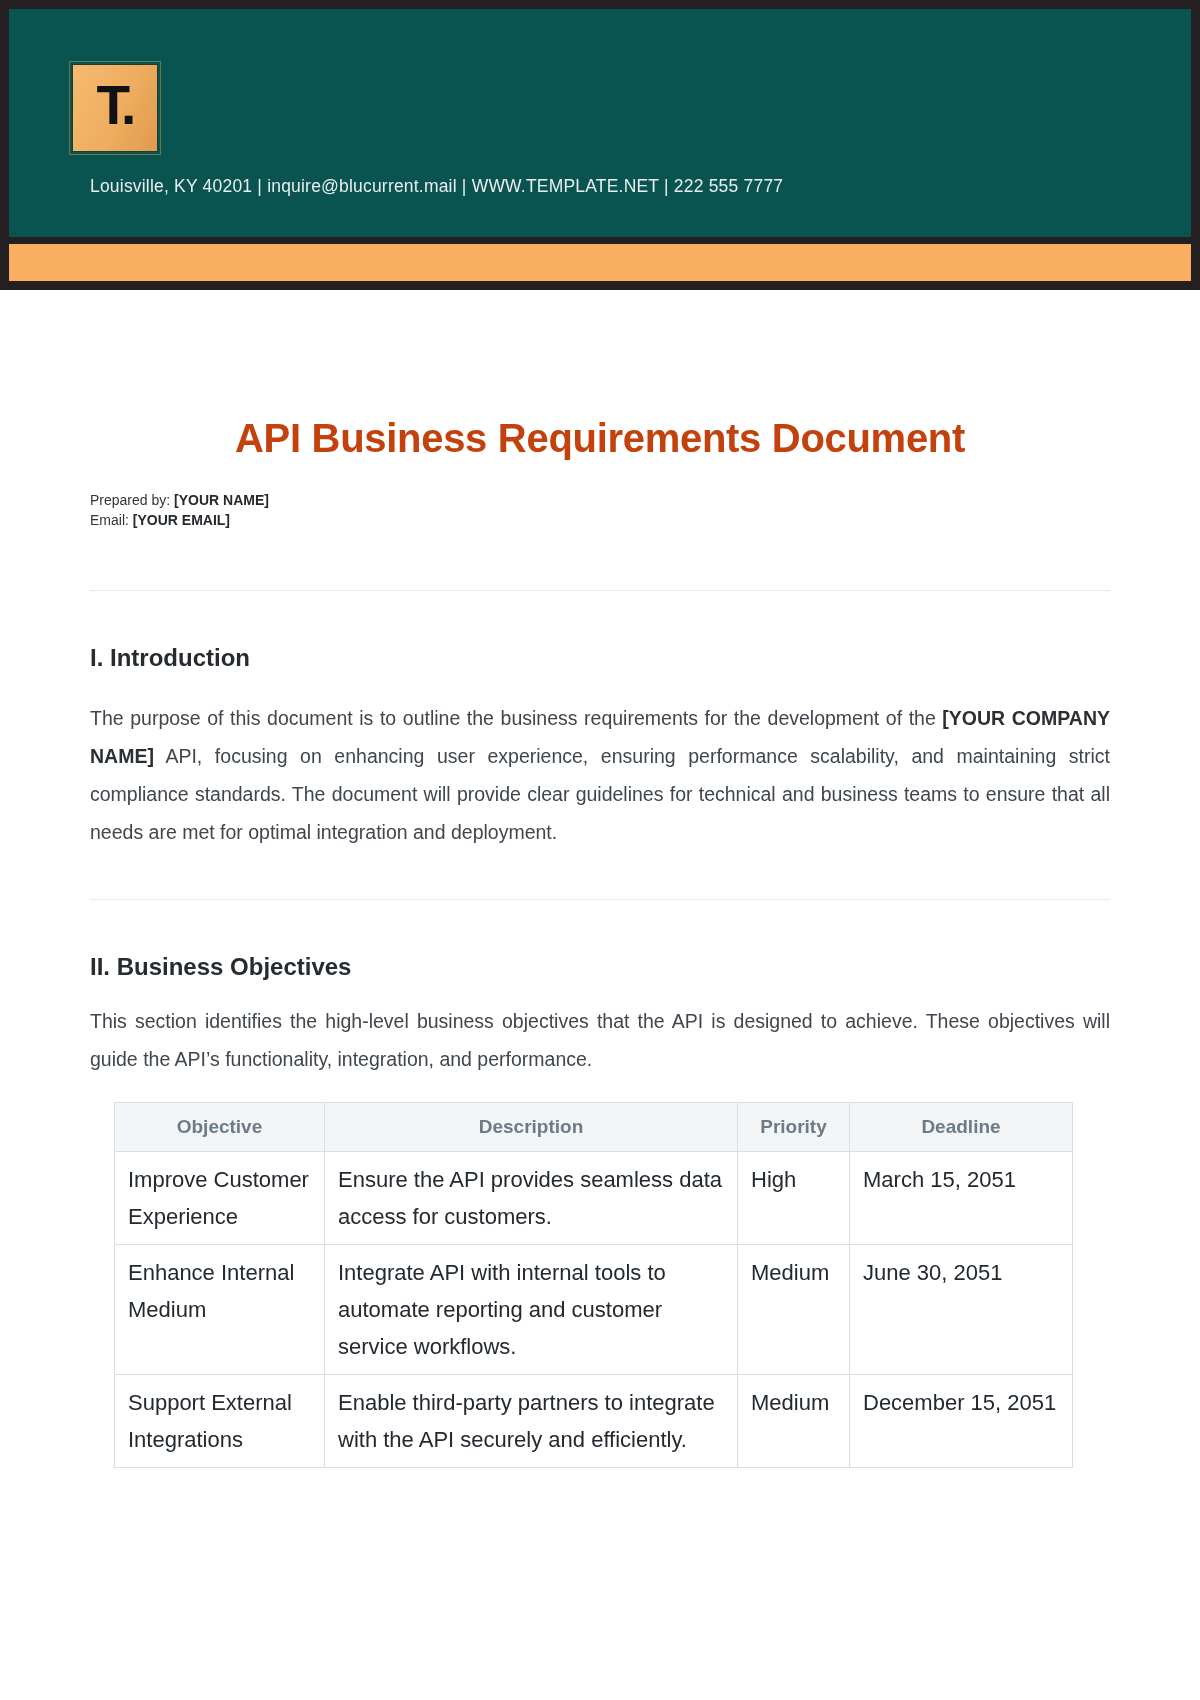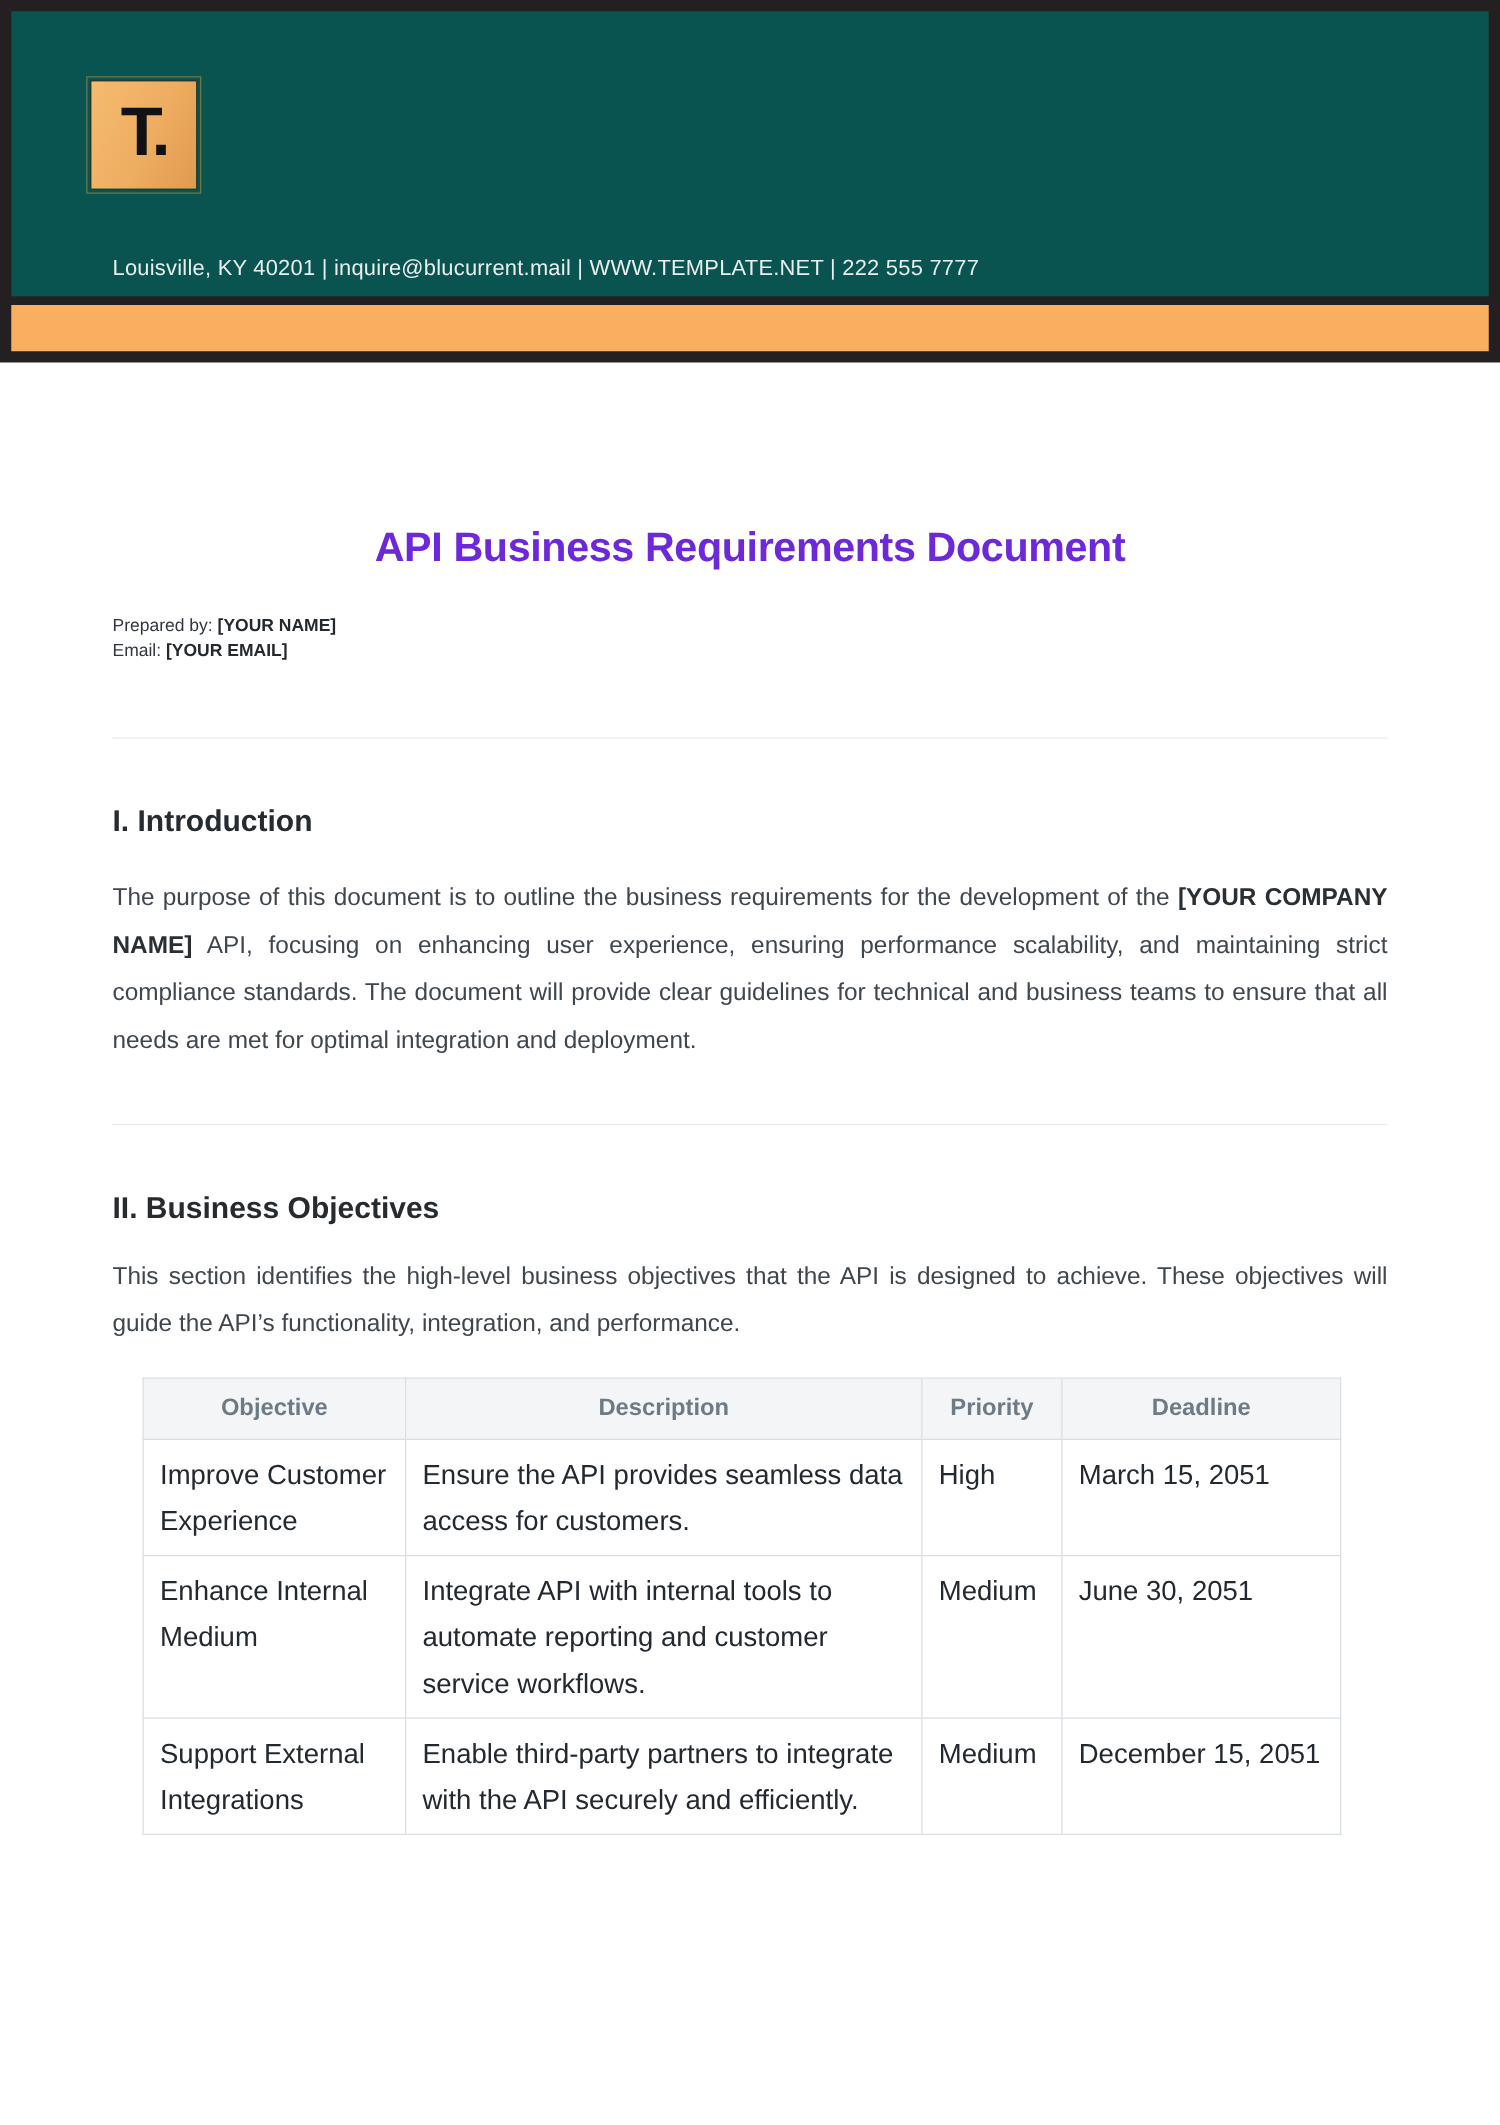--- a/index.html
+++ b/index.html
@@ -38,42 +38,42 @@
   .logo-t {
     font-size: 55px;
     font-weight: 800;
     letter-spacing: -3px;
     color: #121214;
     transform: translateY(-3px);
   }
   .contact {
     position: absolute;
     left: 81px;
-    bottom: 12px;
+    bottom: 40px;
     color: #e8efee;
     font-size: 17.5px;
     letter-spacing: 0.2px;
   }
   .banner-orange {
     height: 37px;
     margin-top: 7px;
     background: #f9af5f;
   }
 
   
   .content { padding: 0 90px; }
 
   .doc-title {
     margin-top: 124px;
     text-align: center;
-    font-size: 33px;
+    font-size: 40px;
     line-height: 48px;
     font-weight: 700;
     letter-spacing: -0.3px;
-    color: #6d28d9;
+    color: #c2410c;
   }
   .byline { margin-top: 30px; font-size: 14px; color: #30363c; }
   .byline.second { margin-top: 4px; }
   .byline b { color: #24292e; }
 
   .divider {
     border: none;
     border-top: 1px solid #e7e9eb;
     margin: 0;
   }

